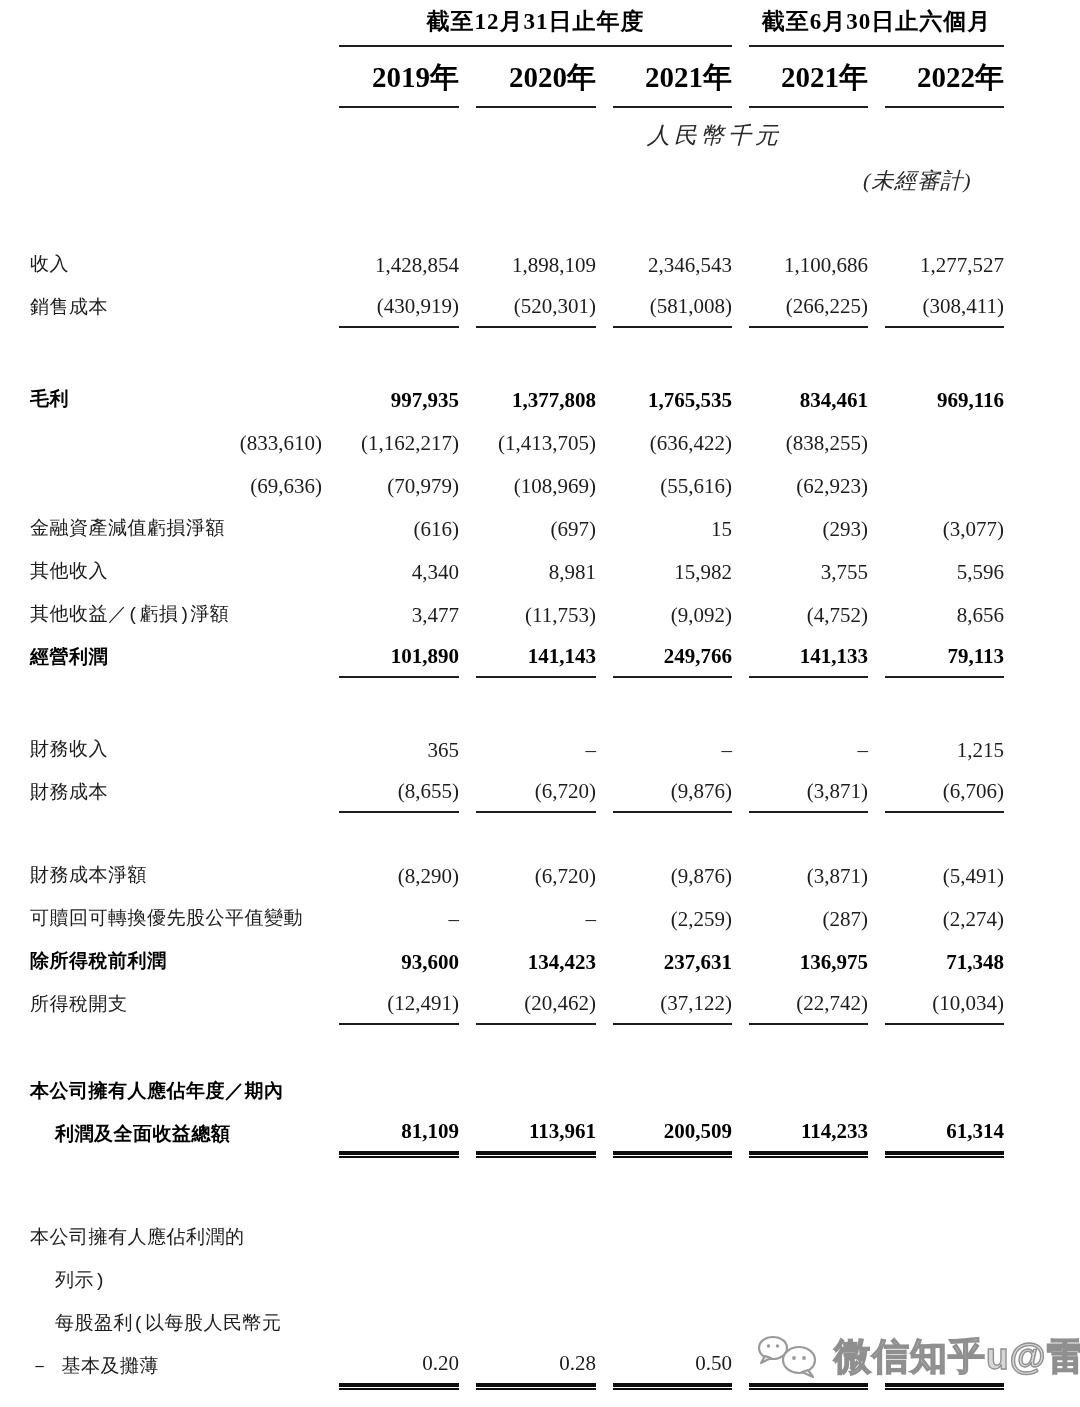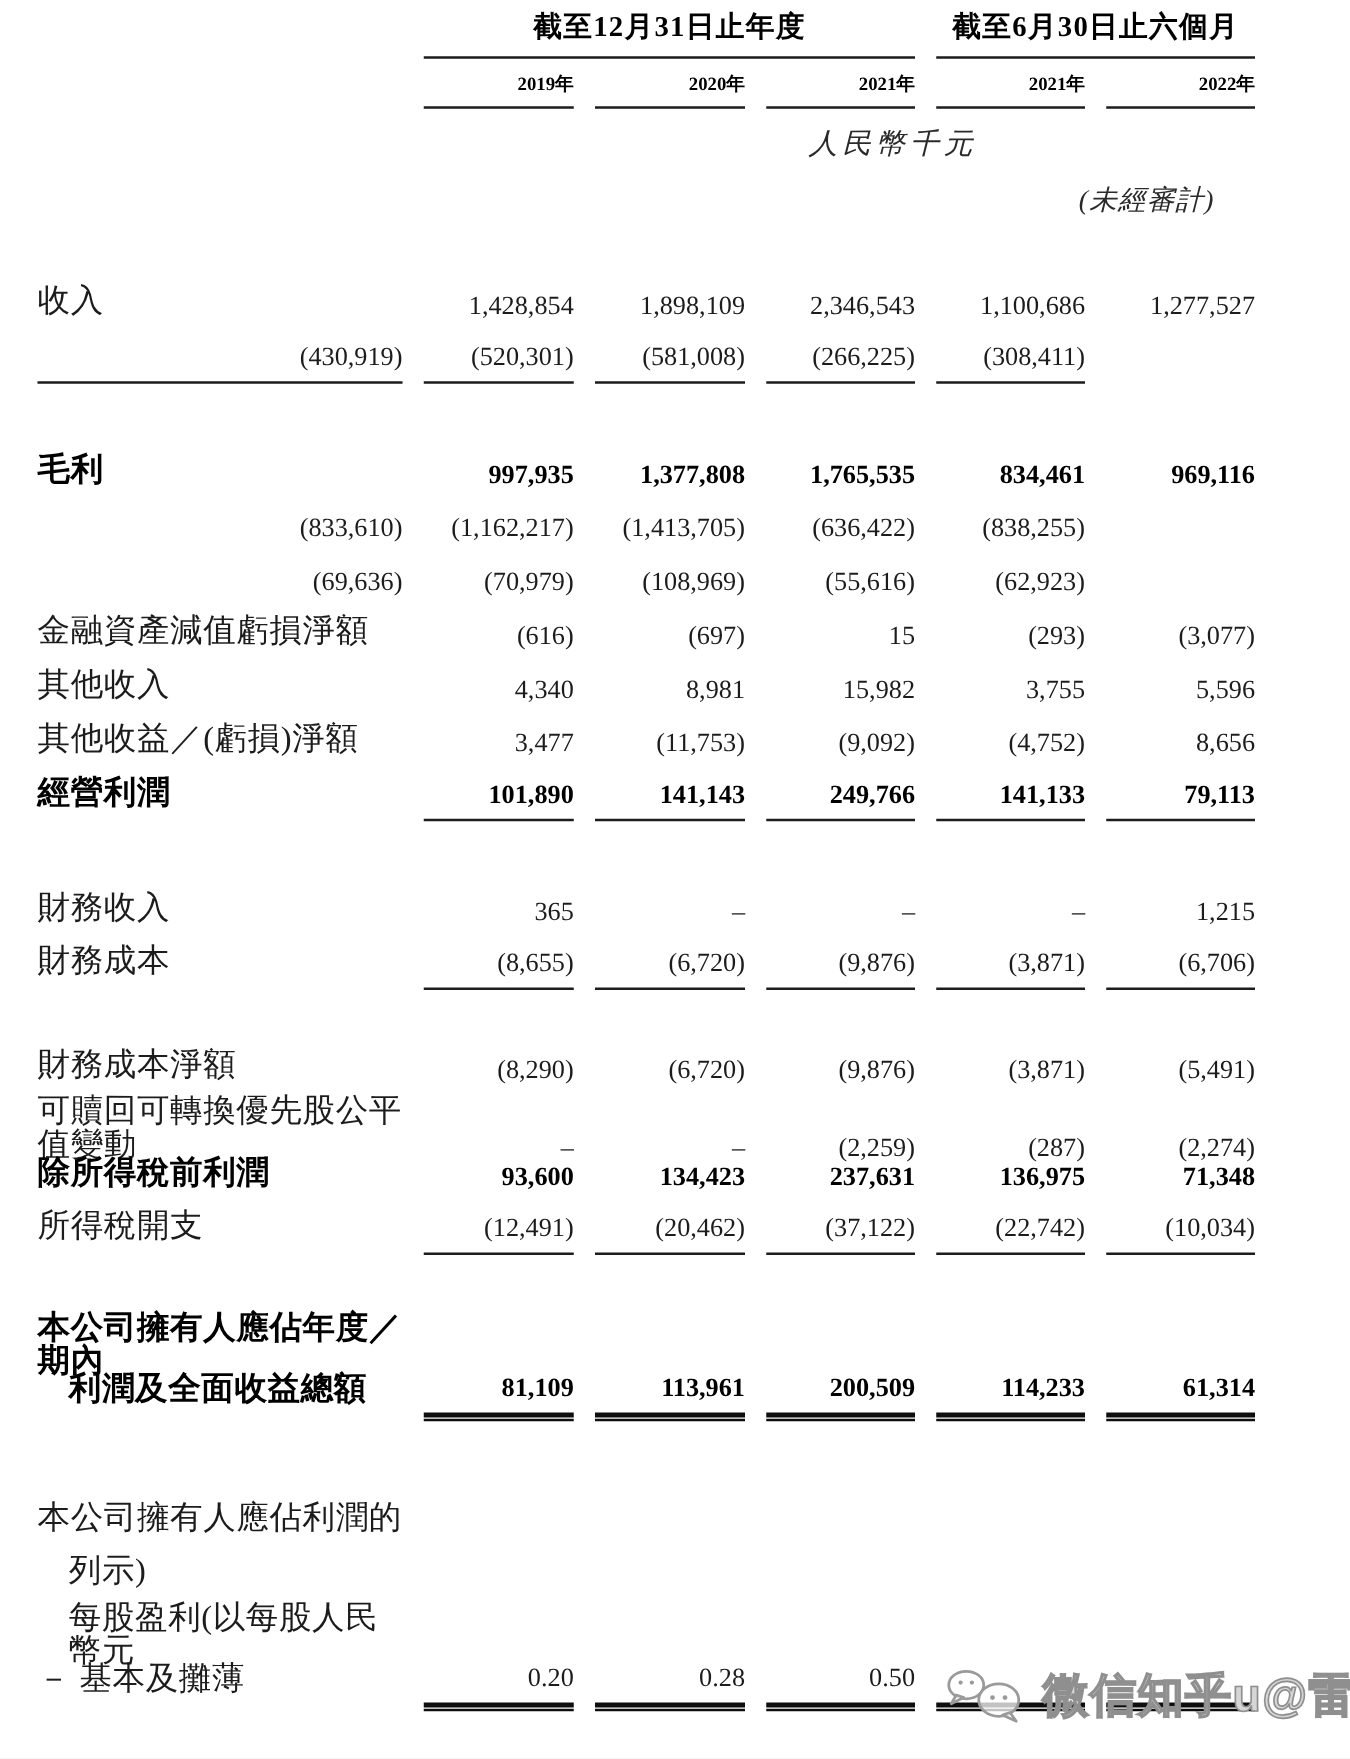--- a/index.html
+++ b/index.html
@@ -31,21 +31,21 @@
     line-height:1.2;
     color:#000;
   }
   .hdr-groups .g1 { grid-column:2 / span 3; }
   .hdr-groups .g2 { grid-column:5 / span 2; }
 
   .hdr-years { margin-top:11px; }
   .hdr-years .y {
     text-align:right;
     font-weight:bold;
-    font-size:15px;
+    font-size:29px;
     padding-bottom:8px;
     border-bottom:2px solid #1d1d1d;
     color:#000;
   }
 
   .note-unit {
     margin-left:617px;
     margin-top:12px;
     font-style:italic;
     font-size:23px;
@@ -58,21 +58,21 @@
     font-style:italic;
     font-size:22px;
     letter-spacing:1px;
     color:#2a2a2a;
   }
 
   
   .tbody { margin-top:46px; }
   .row { height:43px; align-items:end; }
   .row .cell { padding-bottom:9px; line-height:1.05; }
-  .row .label { font-size:26px; letter-spacing:0.5px; }
+  .row .label { font-size:19px; letter-spacing:0.5px;font-family:Liberation Mono, monospace; }
   .row .label.indent { padding-left:25px; }
   .row .num { text-align:right; font-size:21px; }
   .row.bold .label, .row.bold .num { font-weight:bold; color:#000; }
 
   .u-single { border-bottom:2px solid #1d1d1d; }
   .u-double { position:relative; border-bottom:4px solid #0e0e0e; }
   .u-double::after {
     content:"";
     position:absolute; left:0; right:0; bottom:-7px;
     border-top:2px solid #0e0e0e;
@@ -123,20 +123,21 @@
     <div class="tbody">
         <div class="grid row">
           <div class="cell label">收入</div>
           <div class="cell num">1,428,854</div>
           <div class="cell num">1,898,109</div>
           <div class="cell num">2,346,543</div>
           <div class="cell num">1,100,686</div>
           <div class="cell num">1,277,527</div>
         </div>
         <div class="grid row" style="margin-bottom: 49px;">
+          <div class="cell label">銷售成本</div>
           <div class="cell num u-single">(430,919)</div>
           <div class="cell num u-single">(520,301)</div>
           <div class="cell num u-single">(581,008)</div>
           <div class="cell num u-single">(266,225)</div>
           <div class="cell num u-single">(308,411)</div>
         </div>
         <div class="grid row bold">
           <div class="cell label">毛利</div>
           <div class="cell num">997,935</div>
           <div class="cell num">1,377,808</div>

